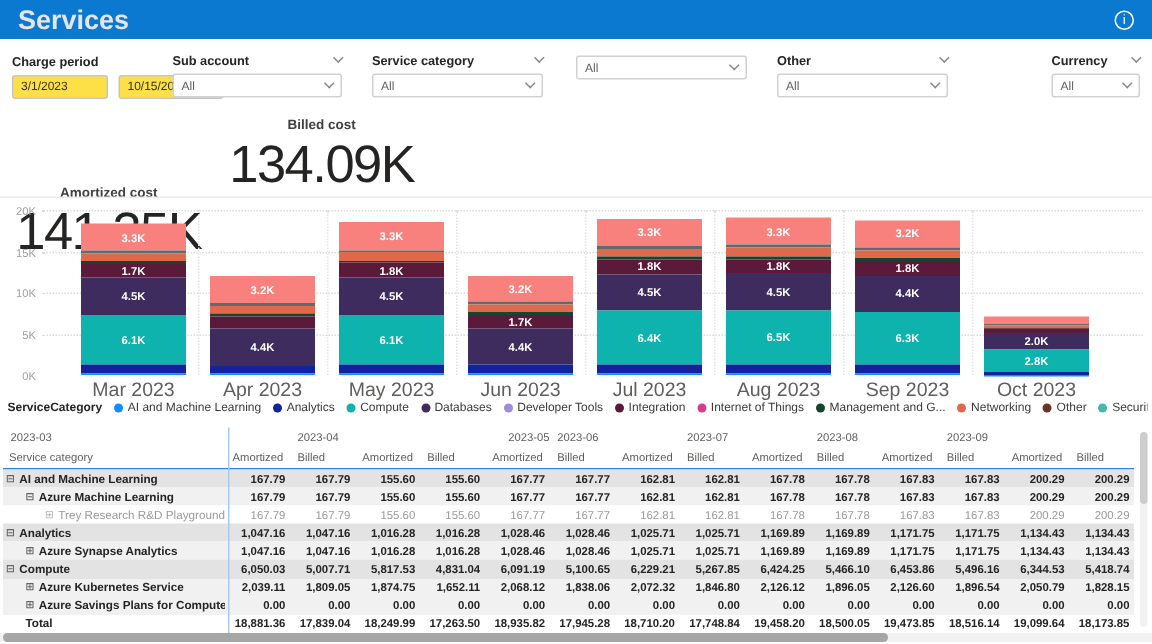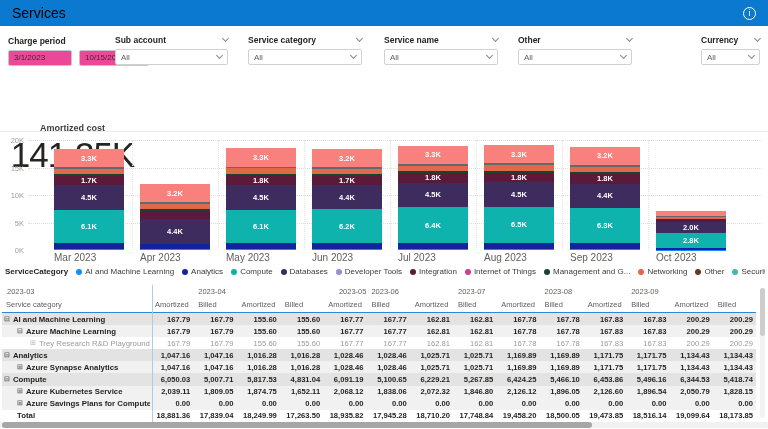--- a/index.html
+++ b/index.html
@@ -3,28 +3,28 @@
 <meta charset="utf-8">
 <style>
   * { margin:0; padding:0; box-sizing:border-box; }
   html,body { background:#fff; }
   body { font-family:"Liberation Sans","DejaVu Sans",sans-serif; color:#252423; }
   #app { position:relative; width:768px; height:429px; background:#fff; overflow:hidden; }
 
   
   .topbar { position:absolute; left:0; top:0; width:768px; height:26px; background:#0b79d0;
             display:flex; align-items:center; justify-content:space-between; padding:0 12px; }
-  .topbar .title { color:#000000; font-size:14px; font-weight:400; }
+  .topbar .title { color:#e5e5e5; font-size:18px; font-weight:700; }
   .info-ic { width:13px; height:13px; border:1.2px solid #fff; border-radius:50%;
              color:#fff; font-size:9px; line-height:11px; text-align:center; font-style:normal; }
 
   
   .flabel { position:absolute; font-size:8.5px; font-weight:700; color:#252423; }
   .datebox { position:absolute; height:16px; border:1px solid #c8c6c4; border-radius:2px;
-             background:#ec4899; font-size:8px; color:#323130; padding:0 5px; line-height:14px; }
+             background:#fde047; font-size:8px; color:#323130; padding:0 5px; line-height:14px; }
   .slicer { position:absolute; }
   .slicer .shead { display:flex; justify-content:space-between; align-items:center; height:12px; }
   .slicer .shead .lbl { font-size:8.5px; font-weight:700; color:#252423; }
   .slicer .sbox { margin-top:3px; height:16px; border:1px solid #d1d1d1; border-radius:2px; background:#fff;
                   display:flex; justify-content:space-between; align-items:center; padding:0 5px; }
   .slicer .sbox .val { font-size:8px; color:#605e5c; }
   .chev { width:5px; height:5px; border-right:1px solid #8a8886; border-bottom:1px solid #8a8886;
           transform:rotate(45deg); margin-top:-3px; }
 
   
@@ -35,21 +35,21 @@
 
   
   #chart { position:absolute; left:0; top:134px; width:768px; height:132px; }
   .gridline { position:absolute; left:28px; right:6px; border-top:1px dotted #dcdcdc; }
   .vgrid { position:absolute; width:0; border-left:1px dotted #e3e3e3; }
   .ytick { position:absolute; left:0; width:24px; text-align:right; font-size:7.5px; color:#9e9e9e; }
   #bars { position:absolute; left:54px; bottom:16px; display:flex; gap:16px; align-items:flex-end; }
   .bar { width:70px; display:flex; flex-direction:column-reverse; position:relative; }
   .seg { width:100%; display:flex; align-items:center; justify-content:center; overflow:hidden; }
   .seg span { color:#fff; font-size:7.5px; font-weight:700; }
-  .moname { position:absolute; top:118px; width:70px; font-size:10px; color:#605e5c; }
+  .moname { position:absolute; top:118px; width:70px; text-align:center; font-size:13px; color:#605e5c; }
 
   
   #legend { position:absolute; left:5px; top:267px; width:760px; display:flex; align-items:center;
             gap:8px; font-size:8px; color:#3b3a39; white-space:nowrap; overflow:hidden; }
   #legend .ltitle { font-weight:700; color:#252423; font-size:8px; }
   .litem { display:flex; align-items:center; gap:3px; }
   .dot { width:6px; height:6px; border-radius:50%; flex:0 0 auto; }
 
   
   #matrix { position:absolute; left:2px; top:285px; width:754px; }
@@ -105,24 +105,20 @@
         <div class="shead">
           <span class="lbl">Service category</span>
       <span class="chev"></span>
         </div>
     <div class="sbox">
       <span class="val">All</span>
       <span class="chev"></span>
         </div>
       </div>
       <div class="slicer" style="left: 384px; top: 34px; width: 114px;">
-        <div class="shead">
-          <span class="lbl">Service name</span>
-      <span class="chev"></span>
-        </div>
     <div class="sbox">
       <span class="val">All</span>
       <span class="chev"></span>
         </div>
       </div>
       <div class="slicer" style="left: 518px; top: 34px; width: 114px;">
         <div class="shead">
           <span class="lbl">Other</span>
       <span class="chev"></span>
         </div>
@@ -139,20 +135,24 @@
     <div class="sbox">
       <span class="val">All</span>
       <span class="chev"></span>
         </div>
       </div>
     </div>
 
   <div class="kpi" style="left:10px; width:125px;margin-top:45px;">
     <div class="klabel">Amortized cost</div>
     <div class="kvalue">141.35K</div>
+  </div>
+  <div class="kpi" style="left:152px; width:125px;">
+    <div class="klabel">Billed cost</div>
+    <div class="kvalue">134.09K</div>
   </div>
   <div class="hdiv"></div>
 
   <div id="chart">
       <div class="ytick" style="top: 112px;">0K</div>
       <div class="gridline" style="top: 88.5px;"></div>
       <div class="ytick" style="top: 84.5px;">5K</div>
       <div class="gridline" style="top: 61px;"></div>
       <div class="ytick" style="top: 57px;">10K</div>
       <div class="gridline" style="top: 33.5px;"></div>
@@ -215,23 +215,20 @@
           <div class="seg" style="height: 1.65px; background: rgb(23, 67, 47);"></div>
           <div class="seg" style="height: 5.225px; background: rgb(224, 104, 75);"></div>
           <div class="seg" style="height: 1.925px; background: rgb(95, 107, 109);"></div>
           <div class="seg" style="height: 18.15px; background: rgb(248, 129, 126);">
             <span>3.3K</span>
           </div>
         </div>
         <div class="bar">
           <div class="seg" style="height: 0.88px; background: rgb(17, 141, 255);"></div>
           <div class="seg" style="height: 5.665px; background: rgb(18, 35, 158);"></div>
-          <div class="seg" style="height: 34.265px; background: rgb(15, 179, 174);">
-            <span>6.2K</span>
-          </div>
           <div class="seg" style="height: 24.2px; background: rgb(61, 44, 93);">
             <span>4.4K</span>
           </div>
           <div class="seg" style="height: 9.35px; background: rgb(92, 26, 58);">
             <span>1.7K</span>
           </div>
           <div class="seg" style="height: 1.65px; background: rgb(23, 67, 47);"></div>
           <div class="seg" style="height: 5.225px; background: rgb(224, 104, 75);"></div>
           <div class="seg" style="height: 1.925px; background: rgb(95, 107, 109);"></div>
           <div class="seg" style="height: 17.6px; background: rgb(248, 129, 126);">

